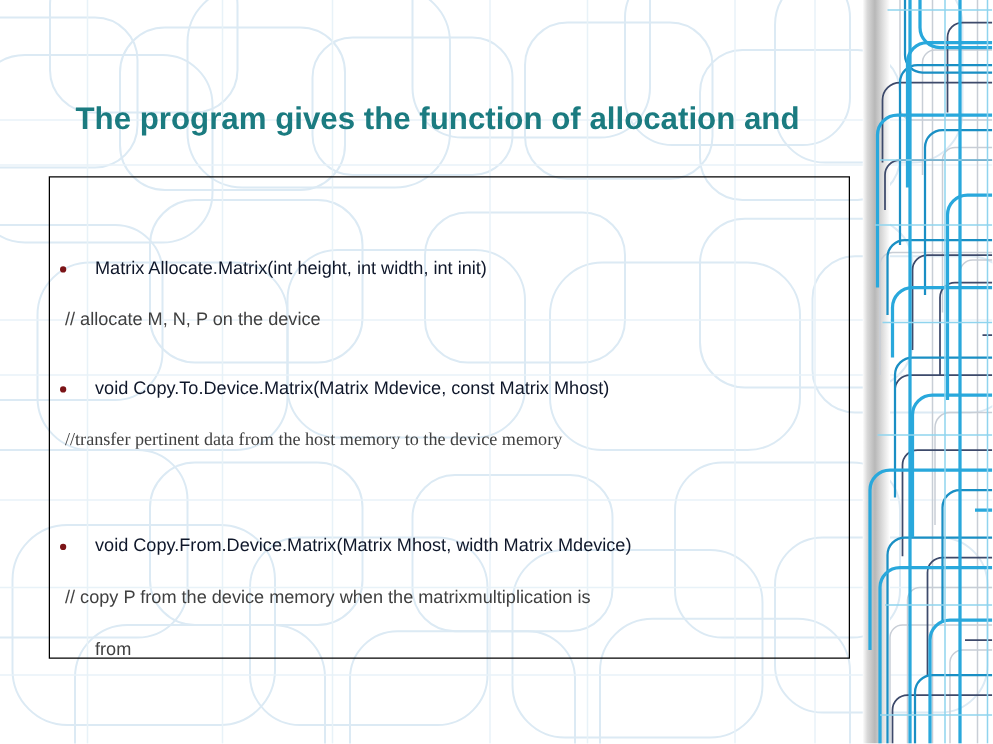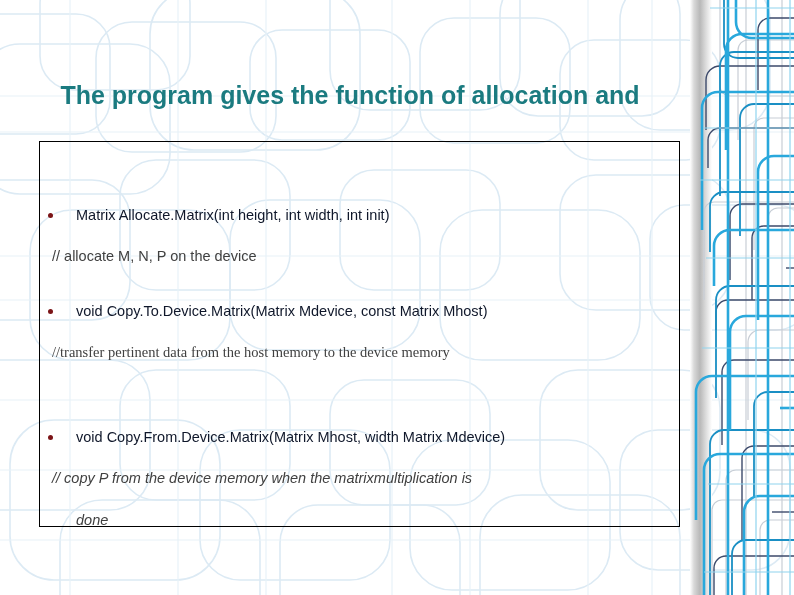--- a/index.html
+++ b/index.html
@@ -108,21 +108,21 @@
   }
 
   
   #block-1 { top: 64px; }
   #block-1 .comment-line { margin-top: 23px; }
 
   #block-2 { top: 160px; }
   #block-2 .comment-line { margin-top: 23px; font-family: Liberation Serif, serif; }
 
   #block-3 { top: 286px; }
-  #block-3 .comment-line { margin-top: 23px; font-style: italic; }
+  #block-3 .comment-line { margin-top: 23px; }
 </style>
 </head>
 <body>
 
 <div id="slide">
 
   <svg id="bg-watermark" viewBox="0 0 794 595" preserveAspectRatio="none" aria-hidden="true">
     <g fill="none" stroke="#dceaf4" stroke-width="1.6">
       <rect x="-40" y="14" width="150" height="120" rx="34"></rect>
       <rect x="-20" y="44" width="190" height="150" rx="40"></rect>
@@ -197,21 +197,21 @@
       </div>
       <div class="comment-line">//transfer pertinent data from the host memory to the device memory</div>
     </div>
 
     <div class="block" id="block-3">
       <div class="sig-line">
         <span class="bullet"></span>
         <span>void Copy.From.Device.Matrix(Matrix Mhost, width Matrix Mdevice)</span>
       </div>
       <div class="comment-line">// copy P from the device memory when the matrixmultiplication is</div>
-      <div class="comment-line comment-cont">done</div>
+      <div class="comment-line comment-cont">from</div>
     </div>
 
   </div>
 
   <svg id="deco-band" viewBox="0 0 104 595" preserveAspectRatio="none" aria-hidden="true">
     <defs>
       <linearGradient id="bandGrad" x1="0" y1="0" x2="1" y2="0">
         <stop offset="0%" stop-color="#ffffff"></stop>
         <stop offset="18%" stop-color="#d8d8d8"></stop>
         <stop offset="45%" stop-color="#b8b8b8"></stop>

